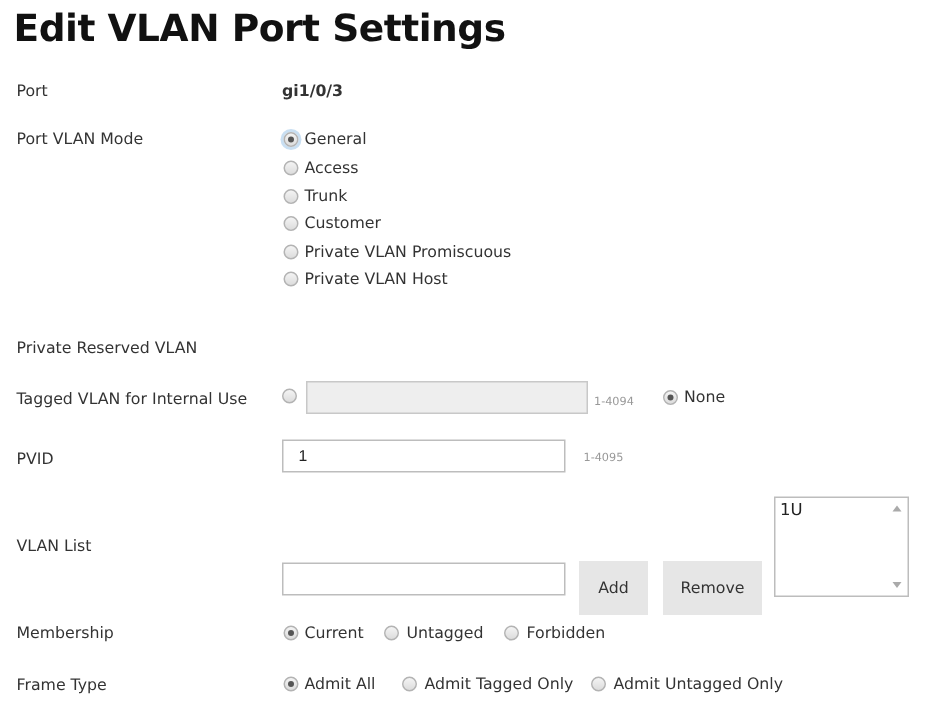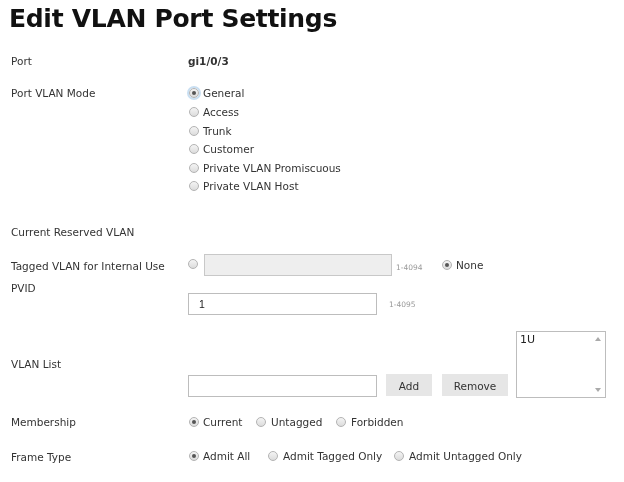--- a/index.html
+++ b/index.html
@@ -13,21 +13,21 @@
            border:1px solid #b3b3b3; background:linear-gradient(#f4f4f4,#dcdcdc);
            box-sizing:border-box; }
   .radio.checked::after { content:""; position:absolute; left:2px; top:2px; width:4px; height:4px;
            border-radius:50%; background:#555; }
   .radio.focus { box-shadow:0 0 0 2px #c9dff2; }
   .rlabel { position:absolute; font-size:10.5px; color:#333; white-space:nowrap; }
   .input { position:absolute; box-sizing:border-box; border:1px solid #bdbdbd; background:#fff;
            font-size:10.5px; color:#222; padding:0 10px; line-height:20px; height:22px; }
   .input.disabled { background:#eeeeee; border-color:#c8c8c8; }
   .hint { position:absolute; font-size:7.5px; color:#999; white-space:nowrap;text-align:center; }
-  .btn { position:absolute; height:22px; background:#e6e6e6; border:none; font-size:10.5px;
+  .btn { position:absolute; height:36px; background:#e6e6e6; border:none; font-size:10.5px;
          color:#333; text-align:center; line-height:22px; font-family:"DejaVu Sans", sans-serif; }
   .listbox { position:absolute; left:516px; top:331px; width:90px; height:67px; box-sizing:border-box;
              border:1px solid #bdbdbd; background:#fff; }
   .listbox .item { position:absolute; left:3px; top:1px; font-size:11px; color:#222; }
   .listbox .sb-up { position:absolute; right:4px; top:5px; width:0; height:0;
              border-left:3px solid transparent; border-right:3px solid transparent; border-bottom:4px solid #aaa; }
   .listbox .sb-down { position:absolute; right:4px; bottom:5px; width:0; height:0;
              border-left:3px solid transparent; border-right:3px solid transparent; border-top:4px solid #aaa; }
 </style>
 </head>
@@ -47,30 +47,30 @@
   <span class="radio" style="left:189px;top:126px"></span>
   <span class="rlabel" style="left:203px;top:125px">Trunk</span>
   <span class="radio" style="left:189px;top:144px"></span>
   <span class="rlabel" style="left:203px;top:143px">Customer</span>
   <span class="radio" style="left:189px;top:163px"></span>
   <span class="rlabel" style="left:203px;top:162px">Private VLAN Promiscuous</span>
   <span class="radio" style="left:189px;top:181px"></span>
   <span class="rlabel" style="left:203px;top:180px">Private VLAN Host</span>
 </div>
 
-<div class="lbl" style="top:226px">Current Reserved VLAN</div>
+<div class="lbl" style="top:226px">Private Reserved VLAN</div>
 
 <div class="lbl" style="top:260px">Tagged VLAN for Internal Use</div>
 <span class="radio" style="left:188px;top:259px"></span>
 <input class="input disabled" style="left: 204px; top: 254px; width: 188px;" disabled="" value="">
 <span class="hint" style="left:396px;top:263px">1-4094</span>
 <span class="radio checked" style="left:442px;top:260px"></span>
 <span class="rlabel" style="left:456px;top:259px">None</span>
 
-<div class="lbl" style="top:282px">PVID</div>
+<div class="lbl" style="top:300px">PVID</div>
 <input class="input" style="left: 188px; top: 293px; width: 189px;" value="1">
 <span class="hint" style="left:389px;top:300px">1-4095</span>
 
 <div class="lbl" style="top:358px">VLAN List</div>
 <input class="input" style="left: 188px; top: 375px; width: 189px;" value="">
 <button class="btn" style="left:386px;top:374px;width:46px;">Add</button>
 <button class="btn" style="left:442px;top:374px;width:66px;">Remove</button>
 <div class="listbox">
   <span class="item">1U</span>
   <span class="sb-up"></span>

